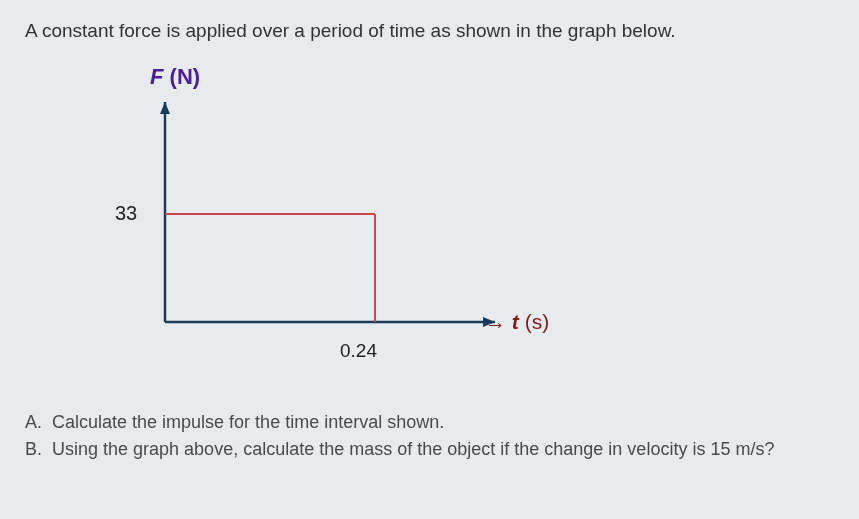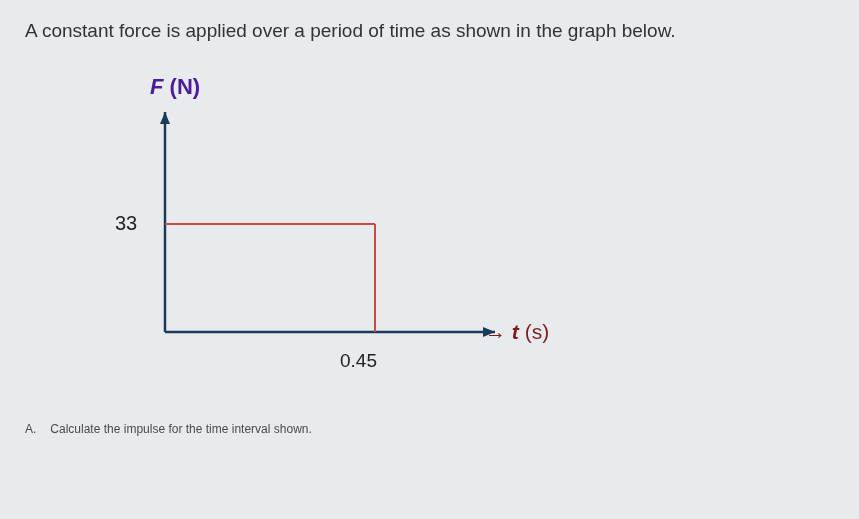--- a/index.html
+++ b/index.html
@@ -12,21 +12,21 @@
       height: 519px;
       background: #e8ebee;
       font-family: Arial, sans-serif;
       padding: 20px 25px;
       color: #2a2a2a;
       position: relative;
     }
     .question-text {
       font-size: 19px;
       color: #333;
-      margin-bottom: 40px;
+      margin-bottom: 30px;
     }
     .graph-container {
       position: relative;
       margin-left: 110px;
       margin-top: 10px;
       width: 500px;
       height: 300px;
     }
     .y-axis-label {
       position: absolute;
@@ -66,21 +66,21 @@
       font-size: 19px;
       color: #222;
     }
     .graph-svg {
       position: absolute;
       top: 30px;
       left: 20px;
     }
     .questions {
       margin-top: 40px;
-      font-size: 12px;
+      font-size: 18px;
       color: #4a4a4a;
     }
     .question-line {
       margin-bottom: 6px;
     }
     .question-line .letter {
       display: inline-block;
       width: 22px;
     }
   </style>
@@ -102,24 +102,28 @@
     <polygon points="10,0 5,12 15,12" fill="#1a3a5a"></polygon>
 
     <line x1="10" y1="220" x2="340" y2="220" stroke="#1a3a5a" stroke-width="2.5"></line>
 
     <polygon points="340,220 328,215 328,225" fill="#1a3a5a"></polygon>
 
     <line x1="10" y1="112" x2="220" y2="112" stroke="#c94848" stroke-width="2"></line>
     <line x1="220" y1="112" x2="220" y2="220" stroke="#c94848" stroke-width="2"></line>
   </svg>
 
-  <div class="x-tick">0.45</div>
+  <div class="x-tick">0.24</div>
   <div class="x-axis-label">
     <span>→ </span><span class="var">t</span> <span>(s)</span>
   </div>
 </div>
 
 <div class="questions">
   <div class="question-line">
     <span class="letter">A.</span>
     <span>Calculate the impulse for the time interval shown.</span>
   </div>
+  <div class="question-line">
+    <span class="letter">B.</span>
+    <span>Using the graph above, calculate the mass of the object if the change in velocity is 15 m/s?</span>
+  </div>
 </div>
 
 </body></html>

